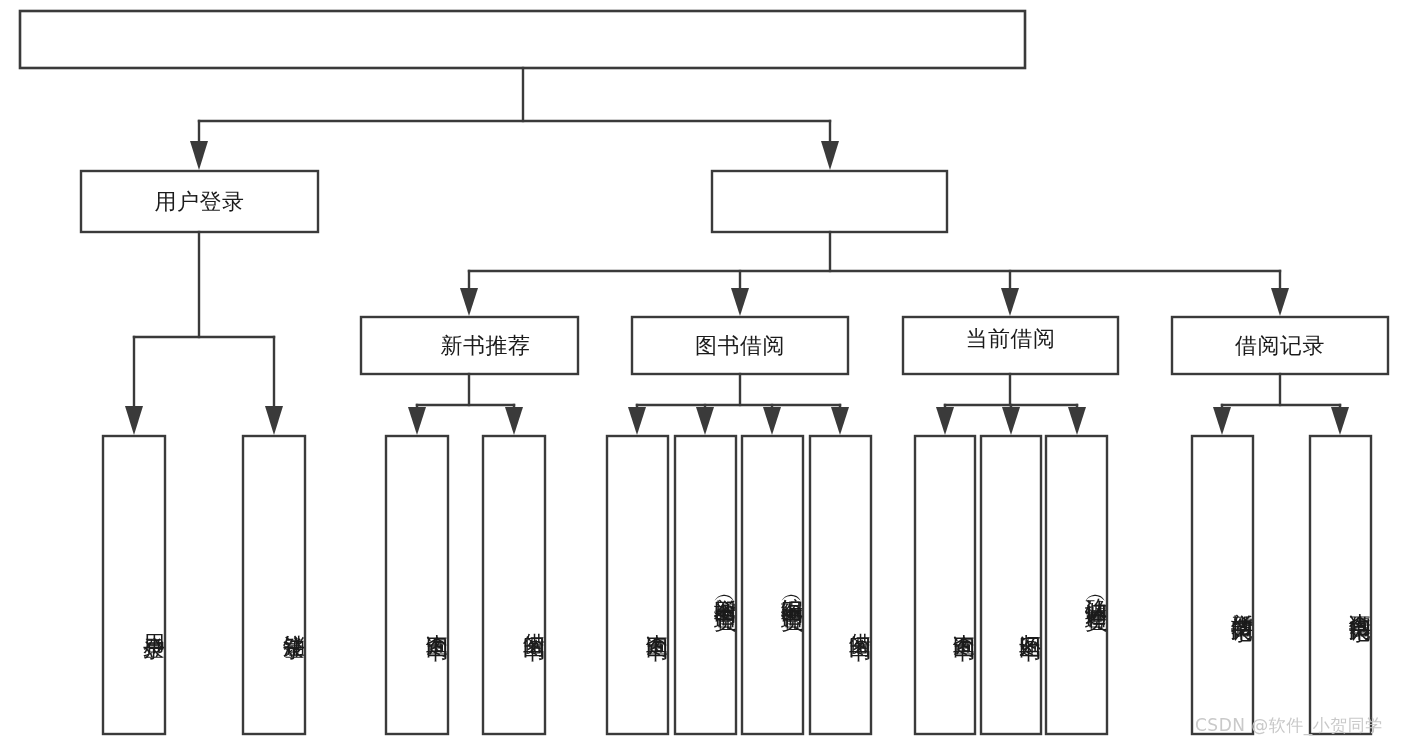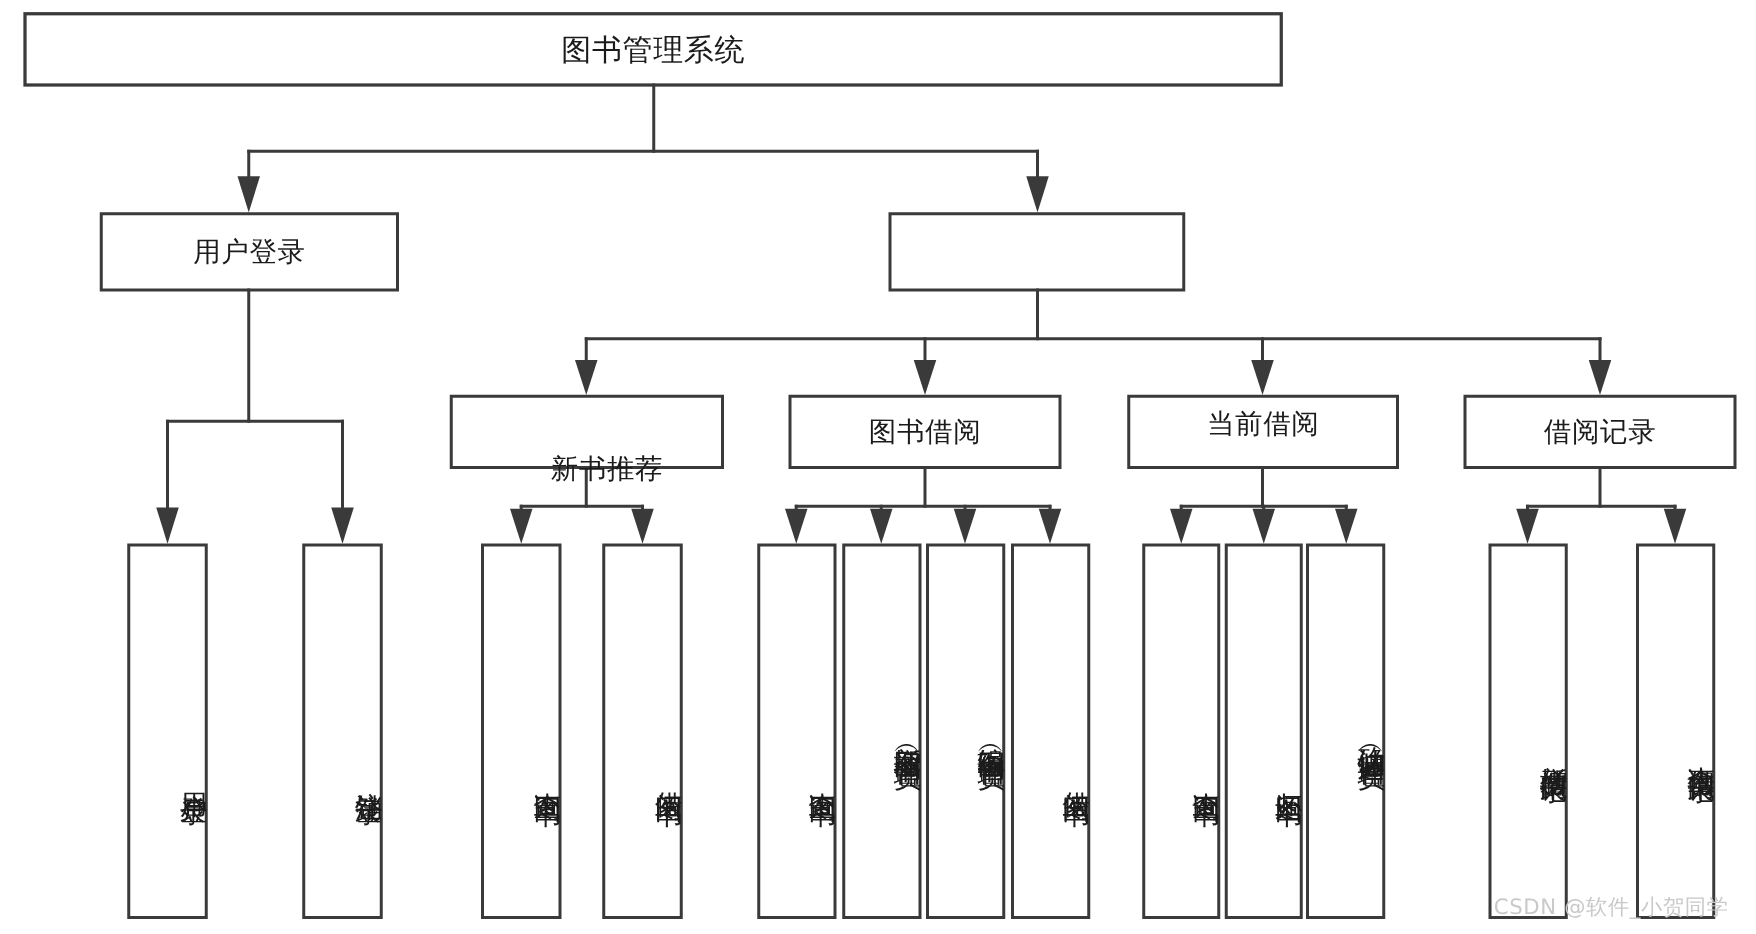--- a/index.html
+++ b/index.html
@@ -167,25 +167,24 @@
 
     <path class="connector" d="M 1280 374 L 1280 405"></path>
     <path class="connector" d="M 1222 405 L 1340 405"></path>
     <path class="connector" d="M 1222 405 L 1222 412"></path>
     <path class="connector" d="M 1340 405 L 1340 412"></path>
     <polygon class="arrow-head" points="1222,435 1213,407 1231,407"></polygon>
     <polygon class="arrow-head" points="1340,435 1331,407 1349,407"></polygon>
 
   </svg>
 
-  <div class="node-label-h" style="left:20px; top:11px; width:1005px; height:57px; font-size:24px;">图书管理系统</div>
 
   <div class="node-label-h" style="left:81px; top:171px; width:237px; height:61px;">用户登录</div>
 
-  <div class="node-label-h" style="left:361px; top:317px; width:249px; height:57px;margin-top:29px;">新书推荐</div>
+  <div class="node-label-h" style="left:361px; top:317px; width:249px; height:57px;">新书推荐</div>
   <div class="node-label-h" style="left:632px; top:317px; width:216px; height:57px;border-radius:25px;">图书借阅</div>
   <div class="node-label-h" style="left:903px; top:317px; width:215px; height:43px;">当前借阅</div>
   <div class="node-label-h" style="left:1172px; top:317px; width:216px; height:57px;">借阅记录</div>
 
   <div class="node-label-v" style="left:103px; top:505px; width:62px; height:230px;">用户登录</div>
   <div class="node-label-v" style="left:243px; top:505px; width:62px; height:230px;">注销登录</div>
 
   <div class="node-label-v" style="left:386px; top:505px; width:62px; height:230px;">查询图书</div>
   <div class="node-label-v" style="left:483px; top:505px; width:62px; height:230px;">借阅图书</div>
 

